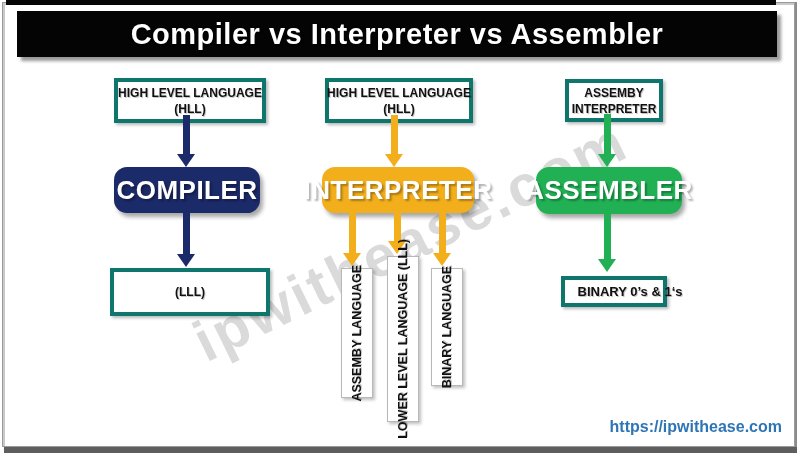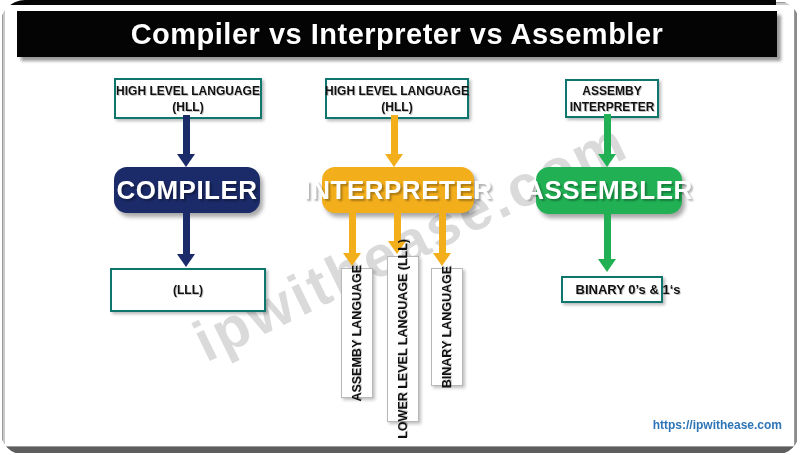--- a/index.html
+++ b/index.html
@@ -1,18 +1,18 @@
 <!DOCTYPE html>
 <html style="--navy: #1B2A68; --gold: #F3AE1C; --green: #21B154; --link: #2E75B6;"><head>
 <meta charset="utf-8">
 <style>
   html,body{margin:0;padding:0;background:#ffffff;}
   .stage{
     position:relative;width:800px;height:455px;overflow:hidden;
-    background:#ffffff;font-family:"Liberation Sans",sans-serif;border-radius:25px;
+    background:#ffffff;font-family:"Liberation Sans",sans-serif;
   }
   
   .frame{
     position:absolute;left:2px;top:2px;right:5px;bottom:8px;
     border:1px solid #9a9a9a;box-shadow:2px 2px 0 #c9c9c9 inset;
     z-index:0;
   }
   .frame-right{position:absolute;top:2px;right:3px;bottom:8px;width:2px;background:#8b8b8b;z-index:0;}
   .bottom-shadow{position:absolute;left:4px;right:3px;bottom:2px;height:6px;background:#5e5e5e;z-index:0;}
   .top-strip{position:absolute;left:6px;top:0;width:770px;height:5px;background:#050505;z-index:2;}
@@ -33,21 +33,21 @@
     position:absolute;left:120px;top:205px;width:580px;height:70px;
     display:flex;align-items:center;justify-content:center;
     transform:rotate(-26deg);
     font-size:58px;font-weight:bold;letter-spacing:3px;
     color:#bdbdbd;opacity:0.55;z-index:1;white-space:nowrap;
     text-shadow:1px 1px 0 #ffffff;
   }
 
   
   .small-box{
-    position:absolute;background:#ffffff;border:2px solid #0f766e;
+    position:absolute;background:#ffffff;border:4px solid #0f766e;
     box-shadow:2px 2px 3px rgba(0,0,0,0.28);
     display:flex;flex-direction:column;align-items:center;justify-content:center;
     z-index:2;text-align:right;
   }
   .small-box span{
     font-size:12px;font-weight:bold;color:#111;line-height:16px;
     text-shadow:1px 1px 0 rgba(0,0,0,0.22);white-space:nowrap;
   }
   .small-box.single span{font-size:13px;margin-left:32px;}
 
@@ -82,21 +82,21 @@
   }
   .vbox span{
     writing-mode:vertical-rl;transform:rotate(180deg);
     font-size:12.5px;font-weight:bold;color:#111;white-space:nowrap;
     text-shadow:1px 1px 0 rgba(0,0,0,0.22);
   }
 
   
   .footer-url{
     position:absolute;right:18px;top:418px;z-index:2;
-    font-size:12px;font-weight:bold;color:var(--link);text-decoration:none;margin-left:20px;
+    font-size:16px;font-weight:bold;color:var(--link);text-decoration:none;margin-left:20px;
   }
 </style>
 </head>
 <body>
 
 <div class="stage">
 
   <div class="frame"></div>
   <div class="frame-right"></div>
   <div class="bottom-shadow"></div>

